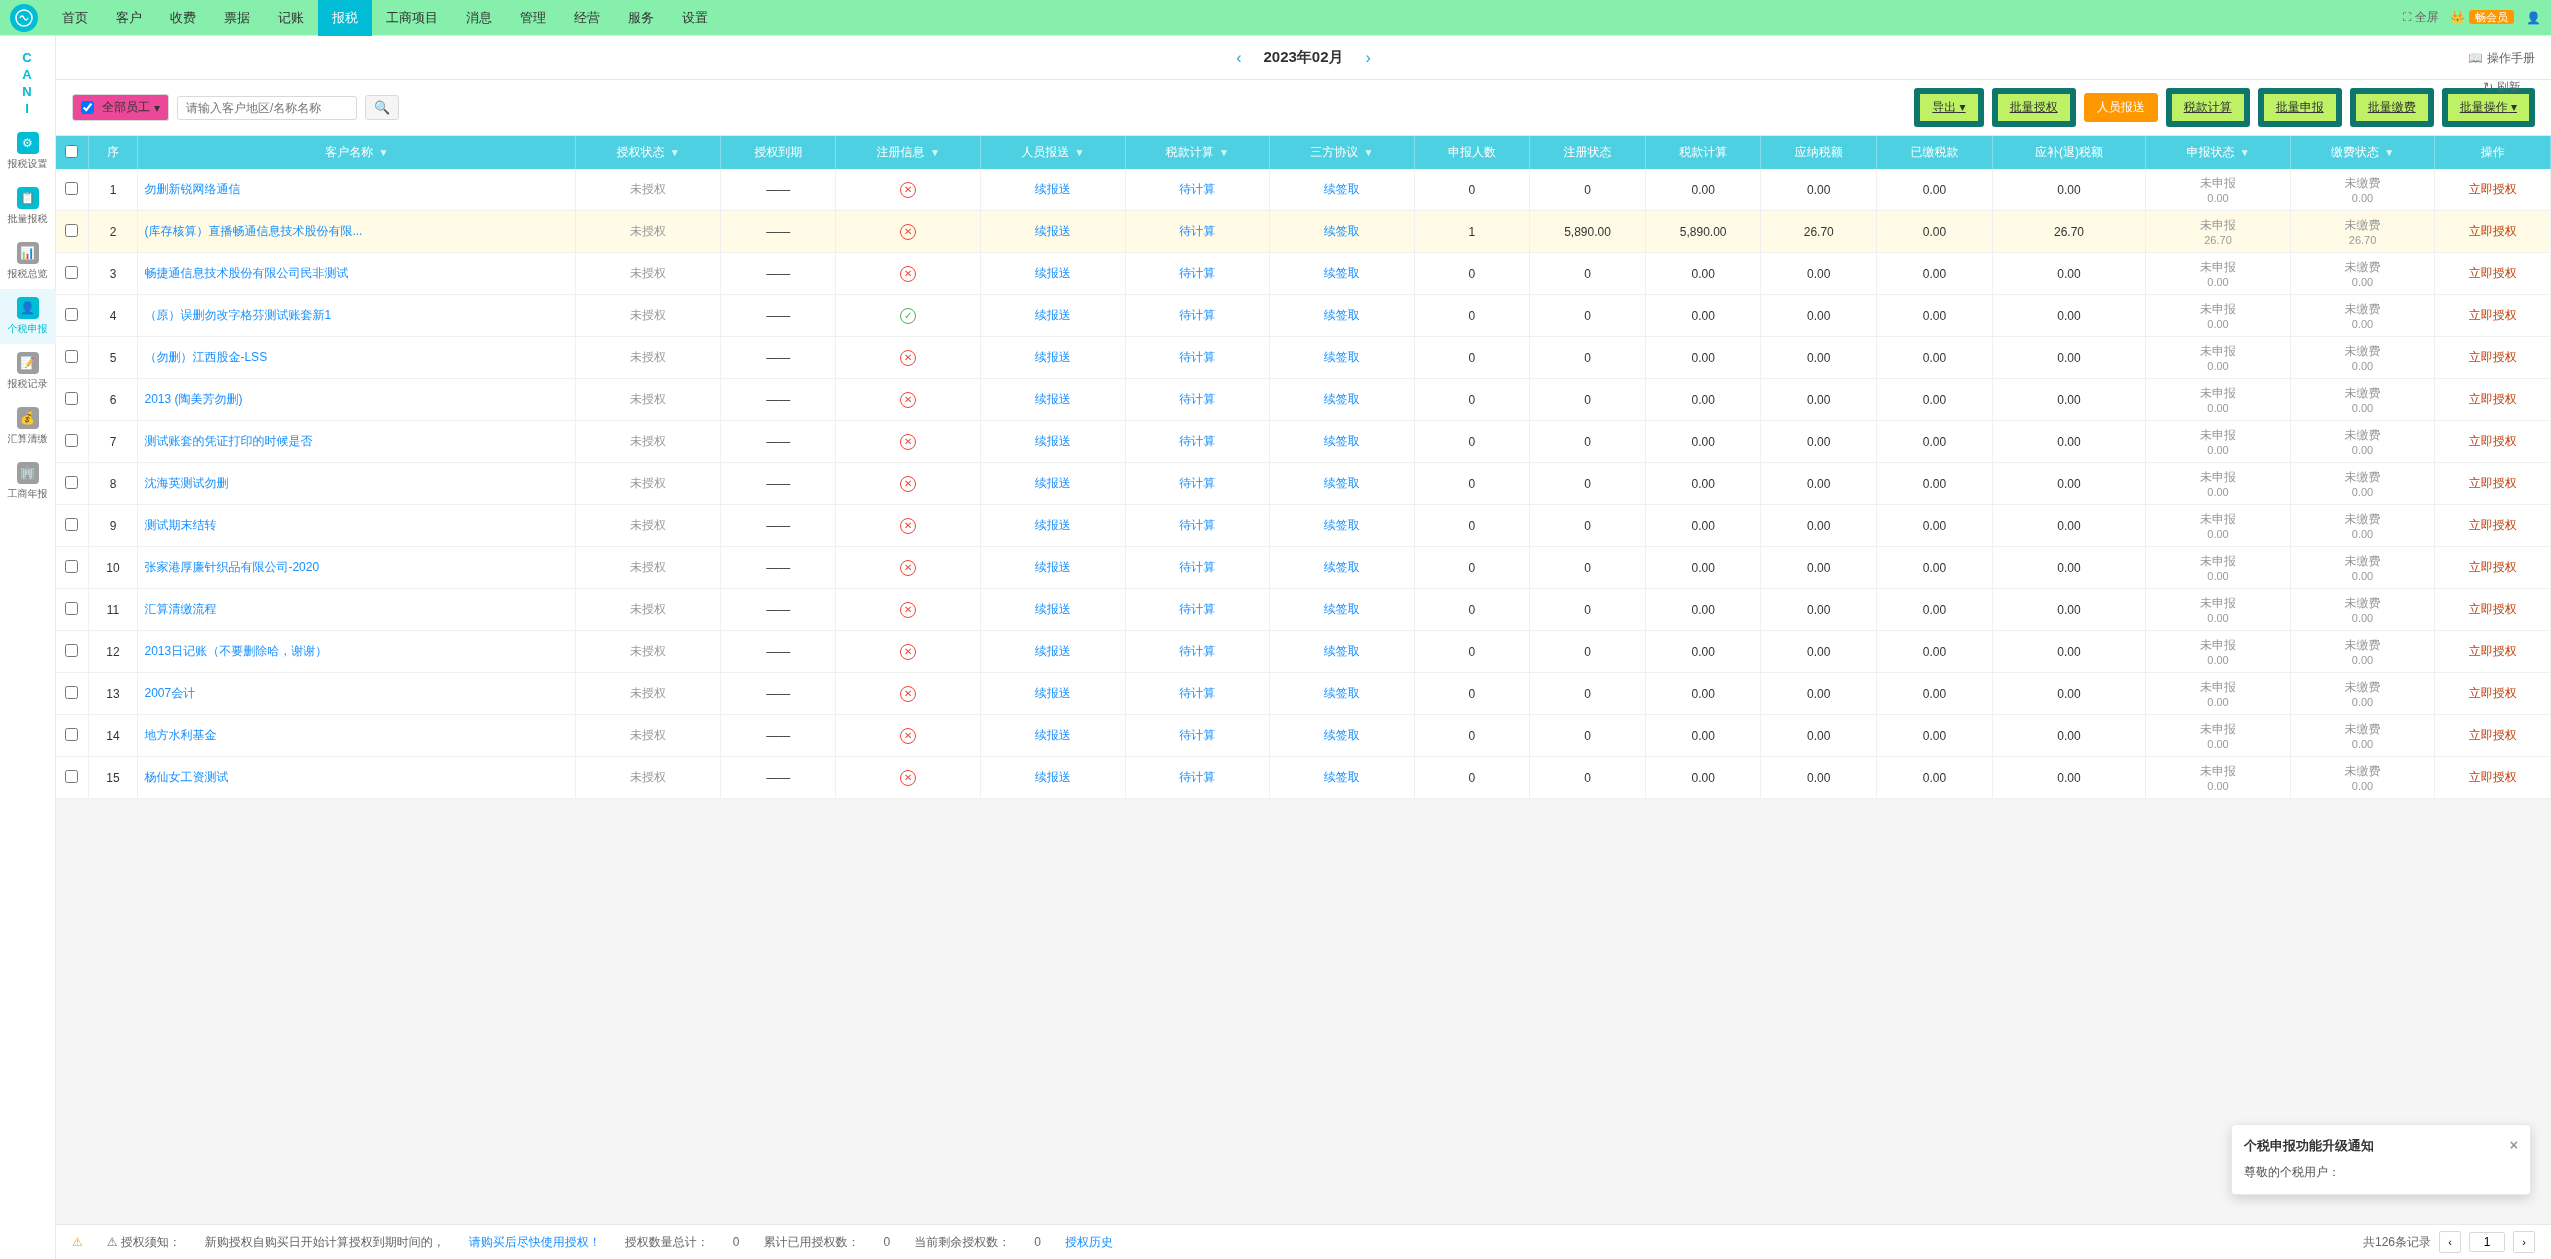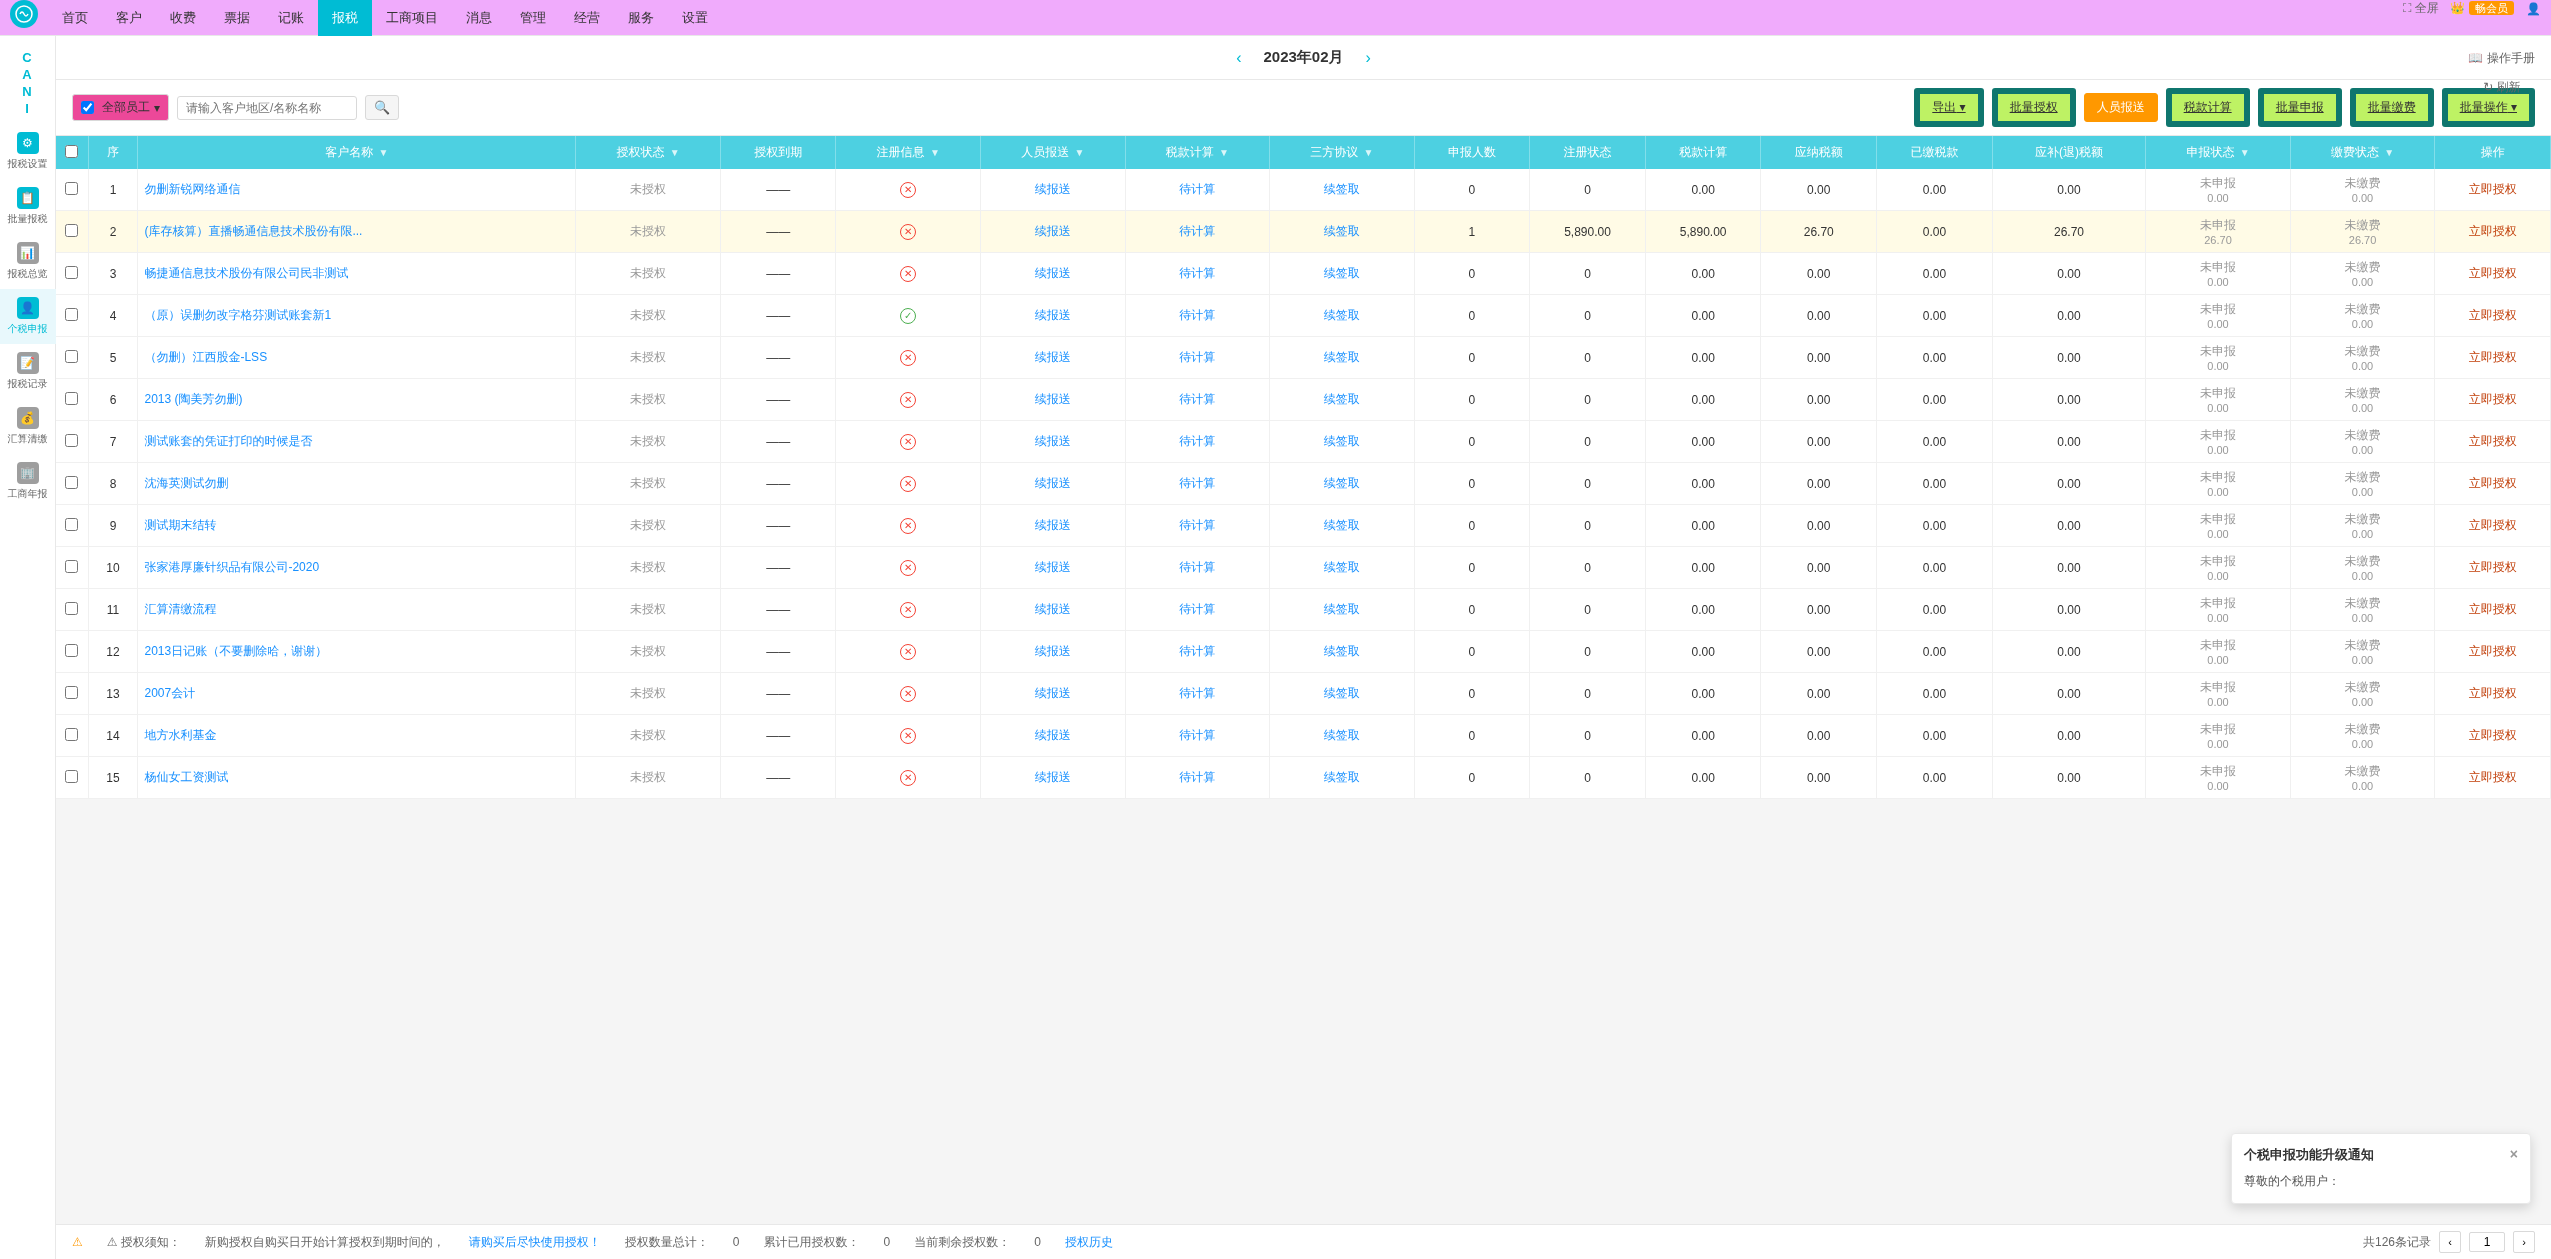--- a/index.html
+++ b/index.html
@@ -1,23 +1,23 @@
 <!DOCTYPE html>
 <html><head>
   <meta charset="utf-8">
   <style>
     * { box-sizing: border-box; margin: 0; padding: 0; }
     body { font-family: 'Microsoft YaHei', Arial, sans-serif; font-size: 12px; background: #f0f2f5; color: #333; overflow: hidden; }
     
     
     .top-nav {
-      background: #f0abfc;
+      background: #86efac;
       height: 36px;
       display: flex;
-      align-items: flex-start;
+      align-items: center;
       padding: 0 10px;
       border-bottom: 1px solid #e8e8e8;
       position: relative;
     }
     .top-nav .logo {
       width: 28px;
       height: 28px;
       background: #00bcd4;
       border-radius: 50%;
       display: flex;
@@ -305,21 +305,21 @@
       text-align: center;
       font-size: 12px;
       padding: 2px;
       border-radius: 2px;
     }
 
     
     .notification-popup {
       position: fixed;
       right: 20px;
-      bottom: 55px;
+      bottom: 64px;
       width: 300px;
       background: white;
       border: 1px solid #e8e8e8;
       border-radius: 4px;
       box-shadow: 0 4px 12px rgba(0,0,0,0.15);
       z-index: 1000;
       padding: 12px;
     }
     .notification-header {
       font-size: 13px;

